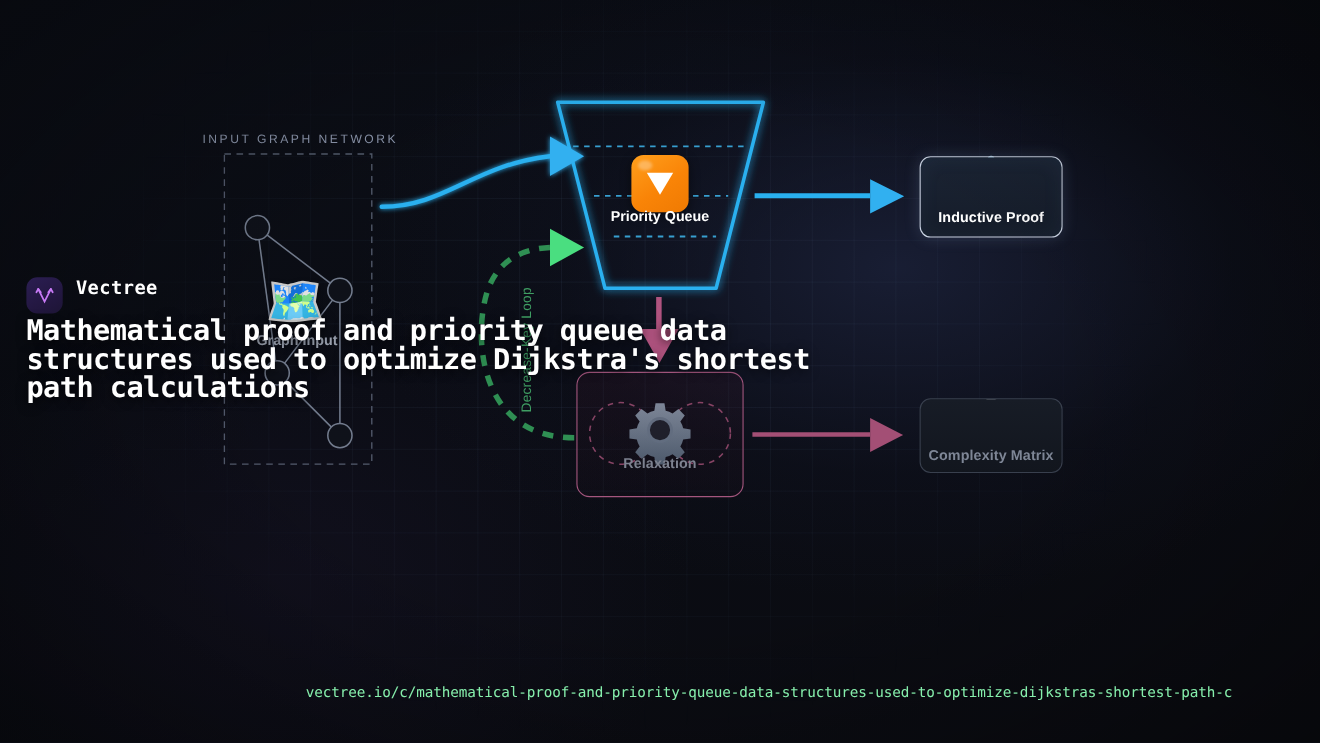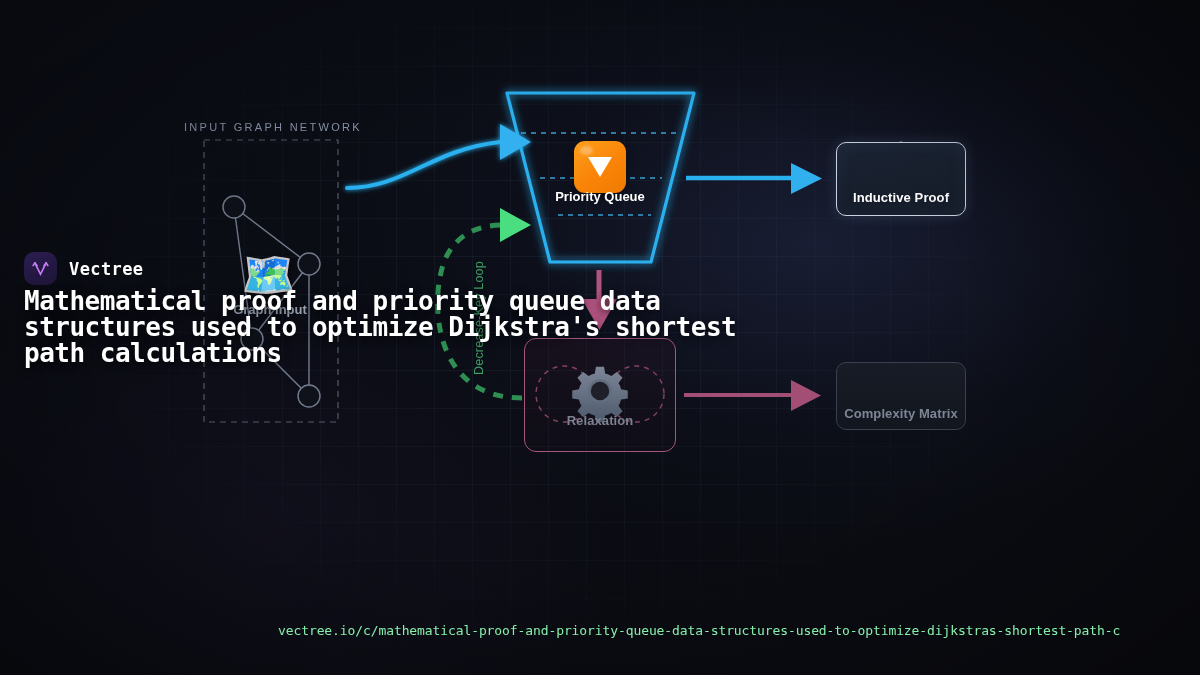--- a/index.html
+++ b/index.html
@@ -95,21 +95,21 @@
   .graph-input-label{
     position:absolute;left:190px;top:302px;width:160px;text-align:center;
     color:#99a0ae;font-size:13px;font-weight:bold;white-space:nowrap;
   }
   .edge-caption{
     position:absolute;color:#3f9e63;font-size:12.5px;font-weight:500;white-space:nowrap;
     transform:rotate(-90deg);transform-origin:left top;letter-spacing:0.2px;
   }
 
   
-  .brand{position:absolute;left:24px;top:252px;display:flex;align-items:center;gap:12px;}
+  .brand{position:absolute;left:24px;top:252px;display:flex;gap:12px;}
   .brand-logo{
     width:33px;height:33px;border-radius:10px;
     background:linear-gradient(150deg,#2b1e52 0%,#241843 55%,#1d1536 100%);
     display:flex;align-items:center;justify-content:center;flex:0 0 auto;
   }
   .brand-name{
     color:#ffffff;font-size:17px;font-weight:bold;letter-spacing:0.4px;
     font-family:"DejaVu Sans Mono","Liberation Mono",monospace;
   }
   .headline{

